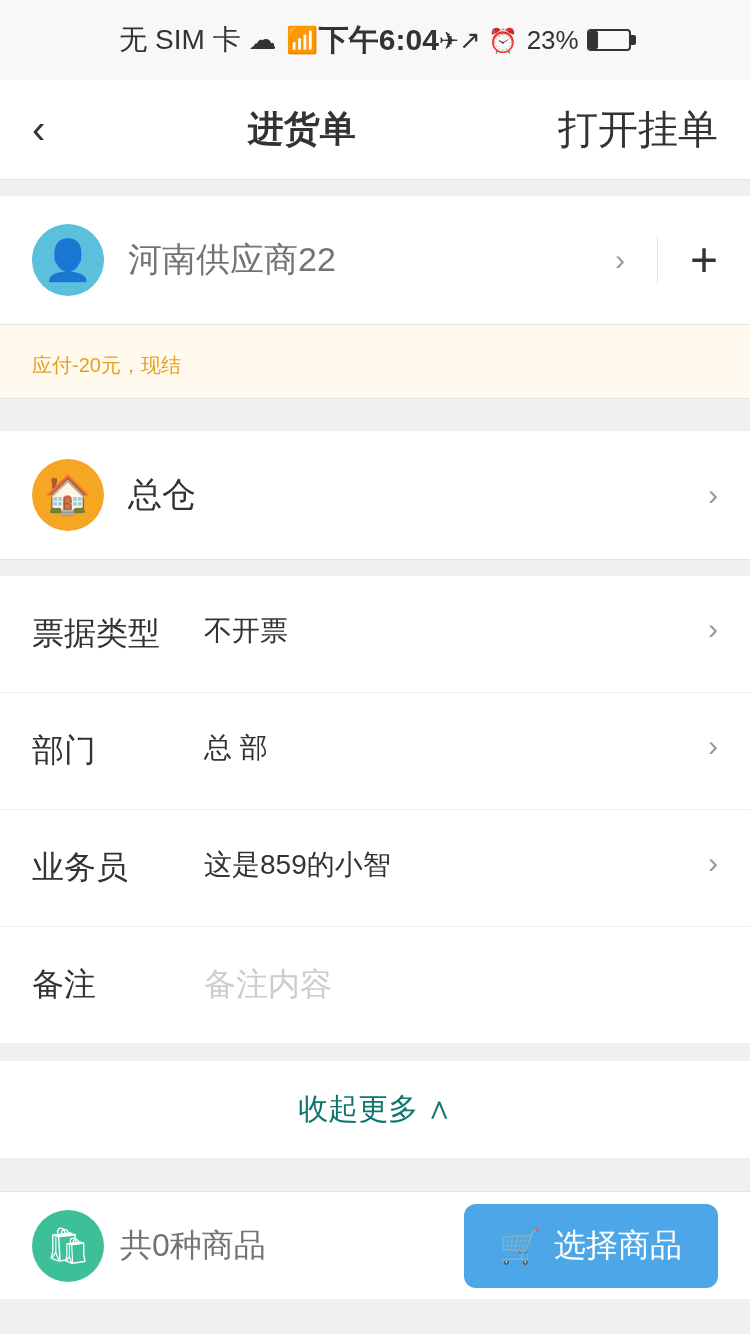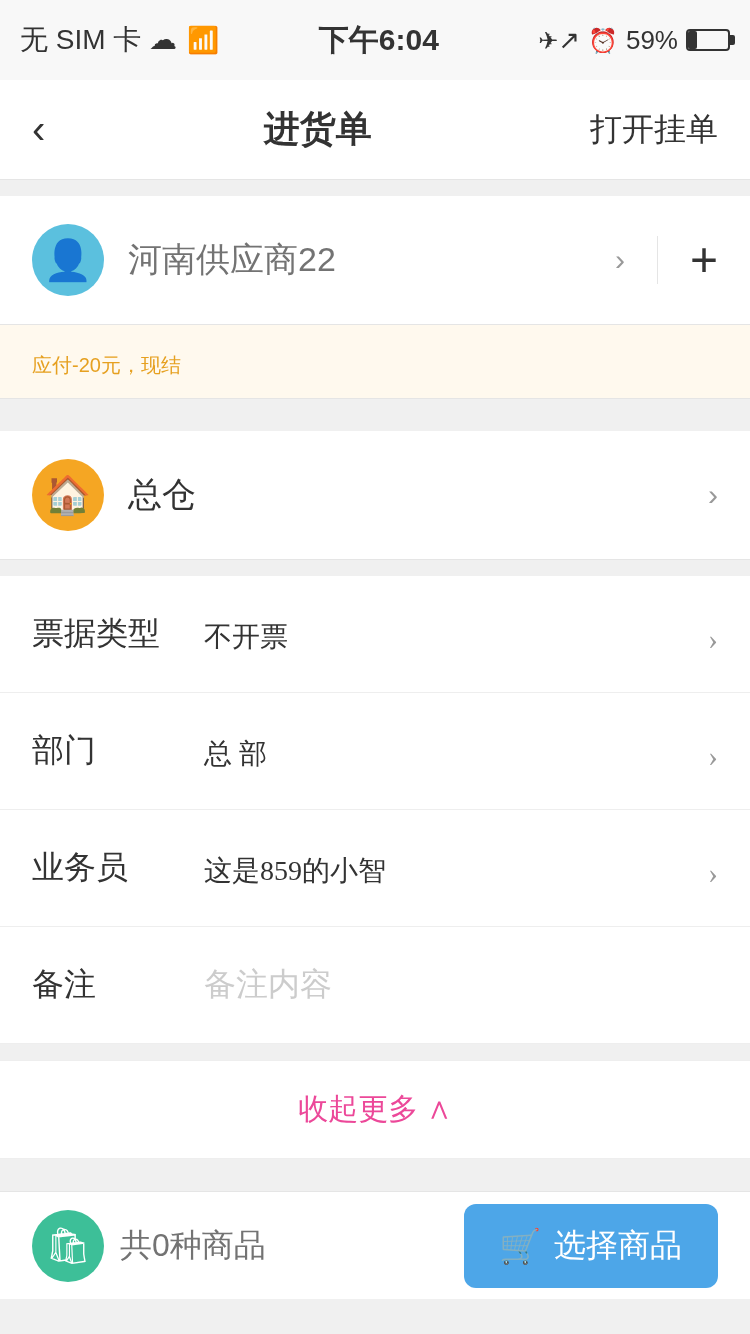--- a/index.html
+++ b/index.html
@@ -13,21 +13,21 @@
       color: #333;
     }
 
     
     .status-bar {
       width: 750px;
       height: 80px;
       background: #f8f8f8;
       display: flex;
       align-items: center;
-      justify-content: space-between;
+      justify-content: center;
       padding: 0 20px;
       font-size: 28px;
       color: #333;
     }
     .status-left { display: flex; align-items: center; gap: 10px; }
     .status-center { font-size: 30px; font-weight: 700; }
     .status-right { display: flex; align-items: center; gap: 8px; font-size: 26px; }
     .battery-icon {
       width: 44px; height: 22px; border: 2px solid #333; border-radius: 4px; position: relative; display: inline-block;
     }
@@ -45,21 +45,21 @@
       height: 100px;
       background: #fff;
       display: flex;
       align-items: center;
       justify-content: space-between;
       padding: 0 32px;
       border-bottom: 1px solid #e5e5e5;
     }
     .nav-back { font-size: 40px; color: #333; cursor: pointer; }
     .nav-title { font-size: 36px; font-weight: 600; color: #333; }
-    .nav-action { font-size: 32px; color: #333; cursor: pointer; }
+    .nav-action { font-size: 40px; color: #333; cursor: pointer; }
 
     
     .section-divider {
       width: 750px;
       height: 16px;
       background: #f0f0f0;
     }
 
     
     .supplier-row {
@@ -107,25 +107,24 @@
       margin-right: 24px; flex-shrink: 0;
     }
     .warehouse-icon { font-size: 38px; color: #fff; }
     .warehouse-name { flex: 1; font-size: 34px; color: #333; }
     .row-arrow { font-size: 30px; color: #999; }
 
     
     .form-section { background: #fff; margin-top: 16px; }
     .form-row {
       display: flex;
-      align-items: flex-end;
+      align-items: flex-start;
       padding: 36px 32px;
       border-bottom: 1px solid #eeeeee;
       min-height: 100px;
-      font-family: Liberation Serif, serif;
     }
     .form-label {
       font-size: 32px;
       color: #333;
       width: 140px;
       flex-shrink: 0;
     }
     .form-value {
       flex: 1;
       font-size: 28px;
@@ -145,21 +144,21 @@
       background: #fff;
       display: flex;
       align-items: center;
       justify-content: center;
       padding: 28px 32px;
       margin-top: 16px;
       border-top: 1px solid #eee;
       border-bottom: 1px solid #eee;
       cursor: pointer;
     }
-    .collapse-text { font-size: 30px; color: #ec4899; }
+    .collapse-text { font-size: 30px; color: #0f766e; }
 
     
     .bottom-bar {
       width: 750px;
       height: 108px;
       background: #fff;
       display: flex;
       align-items: center;
       justify-content: space-between;
       padding: 0 32px;
@@ -204,21 +203,21 @@
 
 <div class="status-bar">
   <div class="status-left">
     <span>无 SIM 卡 ☁</span>
     <span class="wifi-icon"></span>
   </div>
   <div class="status-center">下午6:04</div>
   <div class="status-right">
     <span class="location-icon">↗</span>
     <span class="alarm-icon"></span>
-    <span>59%</span>
+    <span>23%</span>
     <span class="battery-icon">
       <div class="battery-fill"></div>
     </span>
   </div>
 </div>
 
 <div class="nav-bar">
   <span class="nav-back">‹</span>
   <span class="nav-title">进货单</span>
   <span class="nav-action">打开挂单</span>

